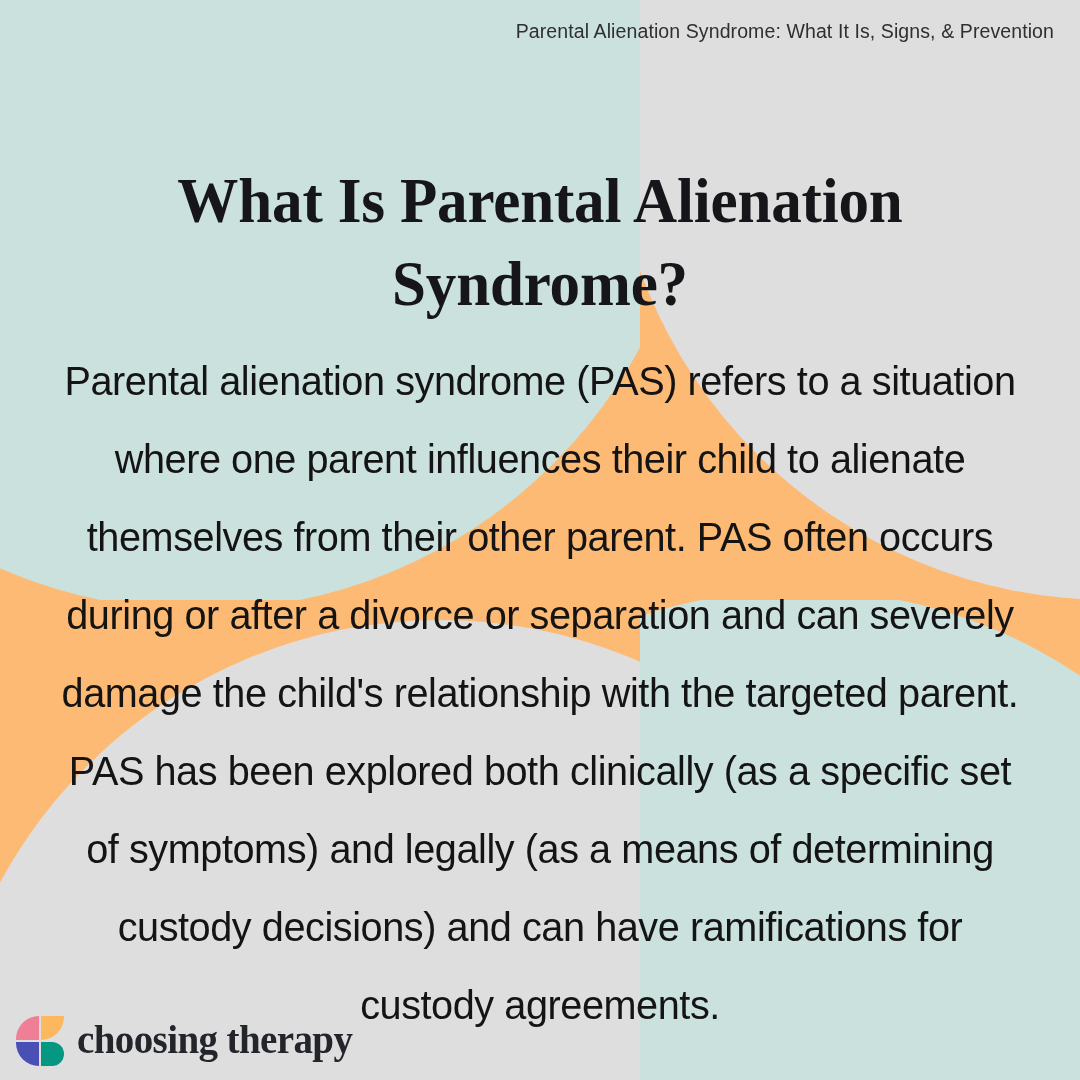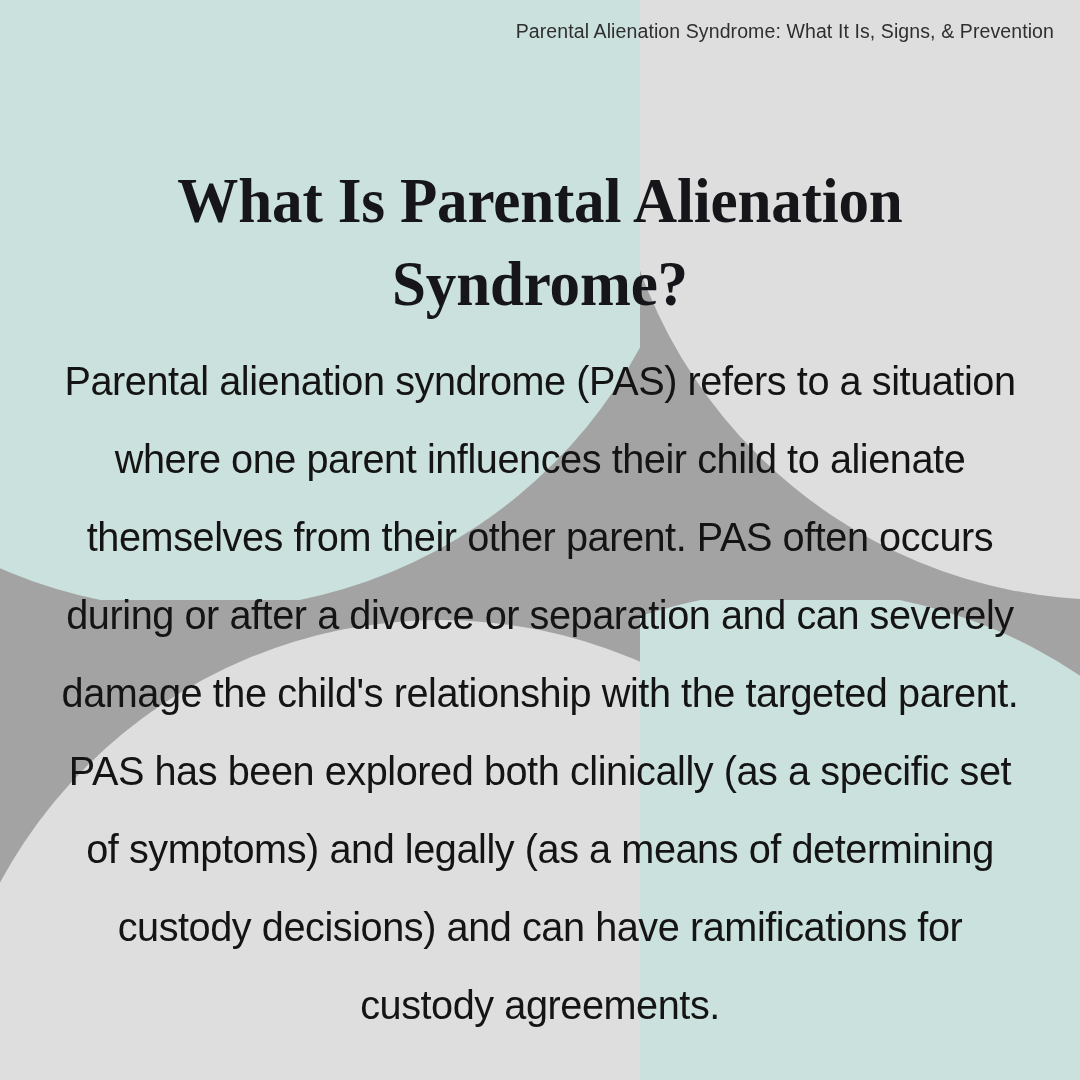--- a/index.html
+++ b/index.html
@@ -5,21 +5,21 @@
   html, body {
     margin: 0;
     padding: 0;
     background: #ffffff;
   }
   #canvas {
     position: relative;
     width: 1080px;
     height: 1080px;
     overflow: hidden;
-    background: #a3a3a3;
+    background: #fdba74;
     font-family: "Liberation Sans", sans-serif;
   }
 
   
   .bg-layer {
     position: absolute;
     inset: 0;
     overflow: hidden;
   }
   .quad {
@@ -171,15 +171,24 @@
   </div>
 
   <div class="content">
 
     <div class="header-eyebrow">Parental Alienation Syndrome: What It Is, Signs, &amp; Prevention</div>
 
     <h1 class="headline">What Is Parental Alienation Syndrome?</h1>
 
     <p class="bodycopy">Parental alienation syndrome (PAS) refers to a situation where one parent influences their child to alienate themselves from their other parent. PAS often occurs during or after a divorce or separation and can severely damage the child's relationship with the targeted parent.  PAS has been explored both clinically (as a specific set of symptoms) and legally (as a means of determining custody decisions) and can have ramifications for custody agreements.</p>
 
+    <div class="logo-row">
+      <div class="logo-mark">
+        <span class="lm-tl"></span>
+        <span class="lm-tr"></span>
+        <span class="lm-bl"></span>
+        <span class="lm-br"></span>
+      </div>
+      <div class="logo-word">choosing therapy</div>
+    </div>
 
   </div>
 </div>
 
 </body></html>

